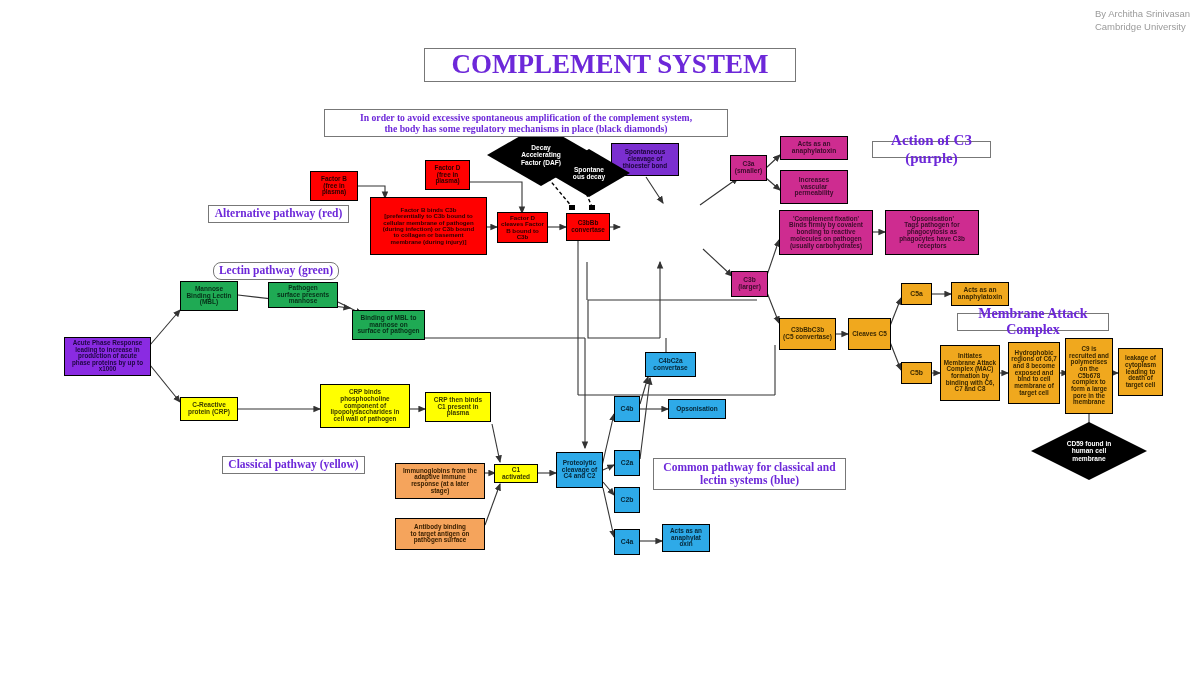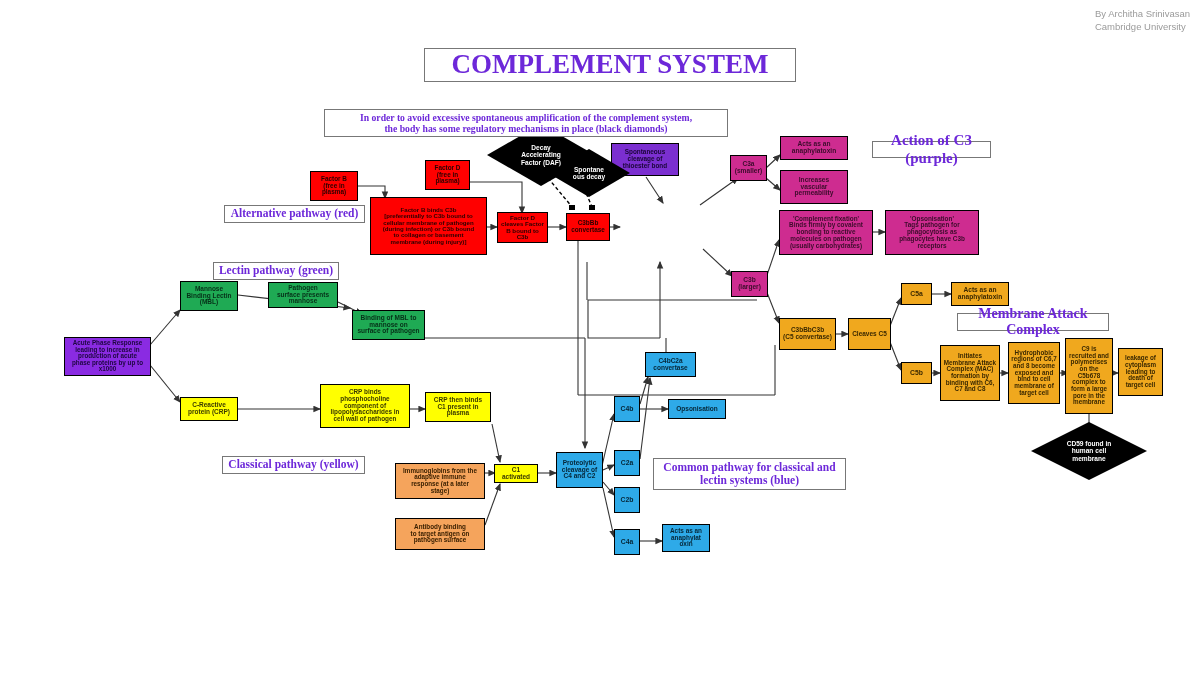--- a/index.html
+++ b/index.html
@@ -266,23 +266,23 @@
     <g fill="#000000">
       <polygon points="430,254 438,254 434,246"></polygon>
     </g>
   </svg>
 
   <div class="plate" id="main-title" style="left:424px; top:48px; width:372px; height:34px;">COMPLEMENT SYSTEM</div>
 
   <div class="plate" style="left:324px; top:92px; width:404px; height:28px; font-size:9.7px;margin-top:17px;">In order to avoid excessive spontaneous amplification of the complement system,
 the body has some regulatory mechanisms in place (black diamonds)</div>
 
-  <div class="plate" style="left:224px; top:205px; width:141px; height:18px; font-size:11.5px;">Alternative pathway (red)</div>
-
-  <div class="plate" style="left:213px; top:262px; width:126px; height:18px; font-size:11.5px;">Lectin pathway (green)</div>
+  <div class="plate" style="left:208px; top:205px; width:141px; height:18px; font-size:11.5px;">Alternative pathway (red)</div>
+
+  <div class="plate" style="left:213px; top:262px; width:126px; height:18px; font-size:11.5px;border-radius:8px;">Lectin pathway (green)</div>
 
   <div class="plate" style="left:222px; top:456px; width:143px; height:18px; font-size:11.5px;">Classical pathway (yellow)</div>
 
   <div class="plate" style="left:847px; top:141px; width:119px; height:17px; font-size:15px;margin-left:25px;">Action of C3 (purple)</div>
 
   <div class="plate" style="left:653px; top:458px; width:193px; height:32px; font-size:11.5px;">Common pathway for classical and
 lectin systems (blue)</div>
 
   <div class="plate" style="left:957px; top:313px; width:152px; height:18px; font-size:14px;">Membrane Attack Complex</div>
 

